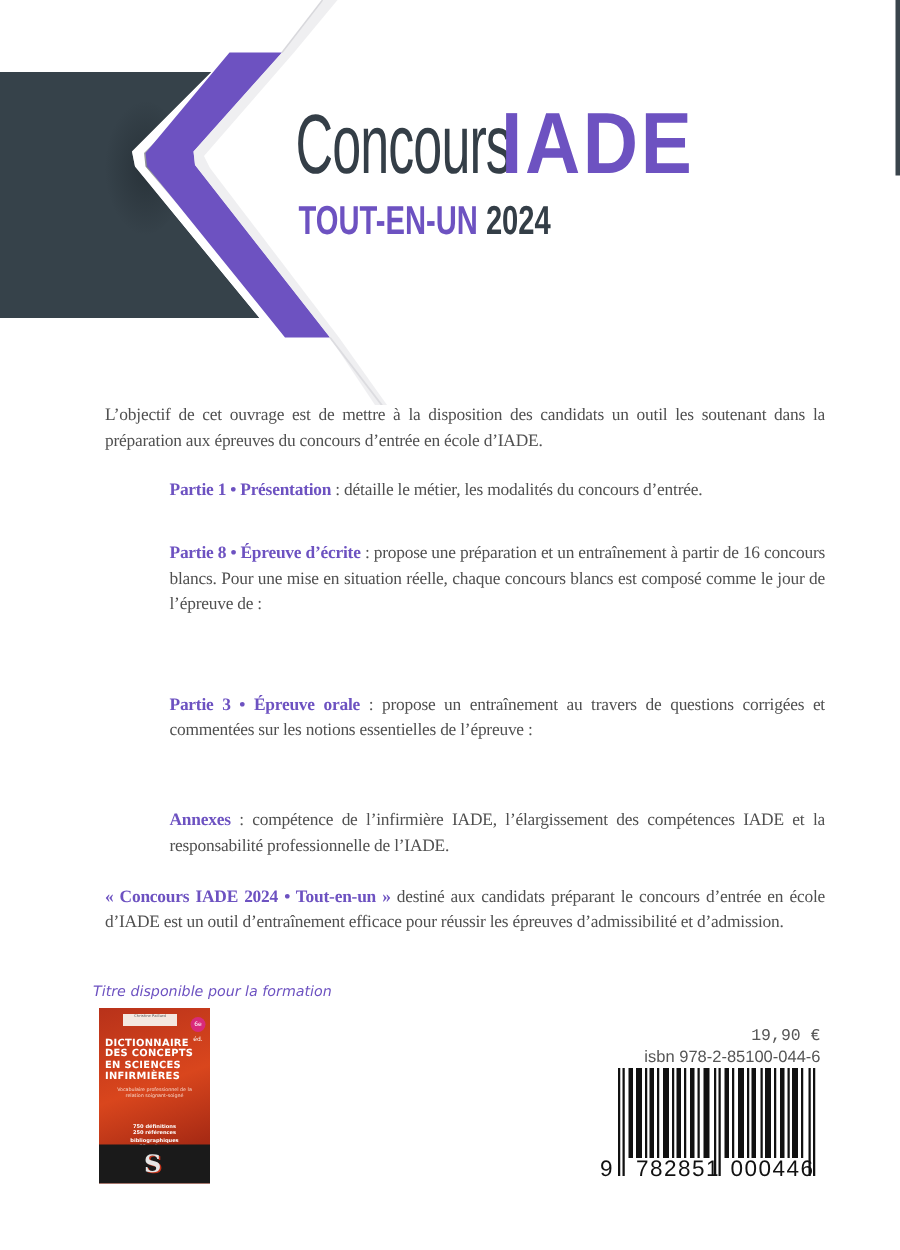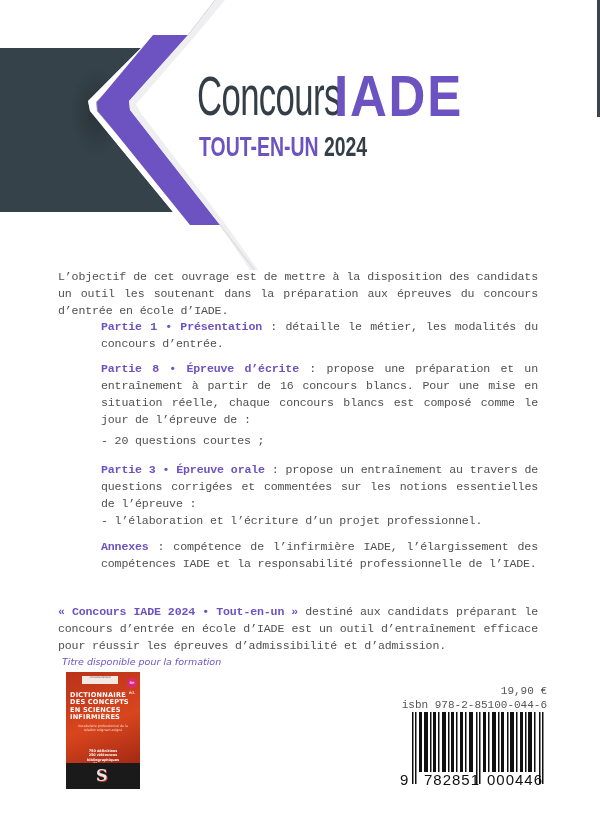--- a/index.html
+++ b/index.html
@@ -34,33 +34,33 @@
     font-family: "Liberation Sans", sans-serif; font-weight: bold;
     font-size: 27px; line-height: 30px;
     transform: scaleX(0.72); transform-origin: left top;
     white-space: nowrap;
   }
   .subtitle .purple { color: #6d52c1; }
   .subtitle .dark { color: #343e47; }
 
   
   .para {
-    font-family: Liberation Mono, monospace;
+    font-family: Liberation Serif, serif;
     font-size: 11.6px; line-height: 17px; color: #505050;
-    text-align: justify; letter-spacing: -0.15px;
+    text-align: justify; letter-spacing: -0.15px; margin-left: 12px;
   }
   .lead { color: #6d52c1; font-weight: bold; }
   .intro { left: 58px; top: 268px; width: 480px; }
   .part1 { left: 101px; top: 318px; width: 437px; }
   .part2 { left: 101px; top: 360px; width: 437px; }
   .list-line { display: block; text-align: left; margin-top: 4px; }
   .part3 { left: 101px; top: 461px; width: 437px; }
   .part3 .list-line { margin-top: 0; }
   .annexes { left: 101px; top: 538px; width: 437px; }
-  .closing { left: 58px; top: 603px; width: 480px; }
+  .closing { left: 58px; top: 589px; width: 480px; }
 
   .available-label {
     left: 62px; top: 656px;
     font-family: "DejaVu Sans", sans-serif; font-size: 9.5px; color: #6d52c1; font-style: italic;
   }
 
   
   .book {
     left: 66px; top: 672px; width: 74px; height: 117px;
     background: linear-gradient(160deg, #b8321a 0%, #d9461d 45%, #a72a14 80%);
@@ -96,21 +96,21 @@
     text-shadow: 1px 1px 0 #c2331a;
   }
 
   
   .price {
     right: 53px; top: 685px;
     font-family: Liberation Mono, monospace; font-size: 11px; color: #555;
   }
   .isbn {
     right: 53px; top: 699px;
-    font-family: Liberation Mono, monospace; font-size: 11px; color: #555;
+    font-family: Liberation Sans, sans-serif; font-size: 11px; color: #555;
   }
   .barcode { left: 412px; top: 712px; width: 136px; height: 72px; }
   .barcode-digits {
     top: 773px; font-family: "Liberation Sans", sans-serif; font-size: 15px; color: #111; line-height: 14px;
   }
   .digit-lead { left: 400px; }
   .digit-g1 { left: 424px; letter-spacing: 1px; }
   .digit-g2 { left: 487px; letter-spacing: 1px; }
 </style>
 </head>
@@ -149,26 +149,24 @@
 </div>
 
 <div class="abs para intro">L’objectif de cet ouvrage est de mettre à la disposition des candidats un outil les soutenant dans la préparation aux épreuves du concours d’entrée en école d’IADE.</div>
 
 <div class="abs para part1">
   <span class="lead">Partie 1 • Présentation</span><span> : détaille le métier, les modalités du concours d’entrée.</span>
 </div>
 
 <div class="abs para part2">
   <span class="lead">Partie 8 • Épreuve d’écrite</span><span> : propose une préparation et un entraînement à partir de 16 concours blancs. Pour une mise en situation réelle, chaque concours blancs est composé comme le jour de l’épreuve de :</span>
-  <span class="list-line">- 20 questions courtes ;</span>
 </div>
 
 <div class="abs para part3">
   <span class="lead">Partie 3 • Épreuve orale</span><span> : propose un entraînement au travers de questions corrigées et commentées sur  les notions essentielles de l’épreuve :</span>
-  <span class="list-line">- l’élaboration et l’écriture d’un projet professionnel.</span>
 </div>
 
 <div class="abs para annexes">
   <span class="lead">Annexes</span><span> : compétence de l’infirmière IADE, l’élargissement des compétences IADE et la responsabilité professionnelle de l’IADE.</span>
 </div>
 
 <div class="abs para closing">
   <span class="lead">« Concours IADE 2024 • Tout-en-un »</span><span> destiné aux candidats préparant le concours d’entrée en école d’IADE est un outil d’entraînement efficace pour réussir les épreuves d’admissibilité et d’admission.</span>
 </div>
 

